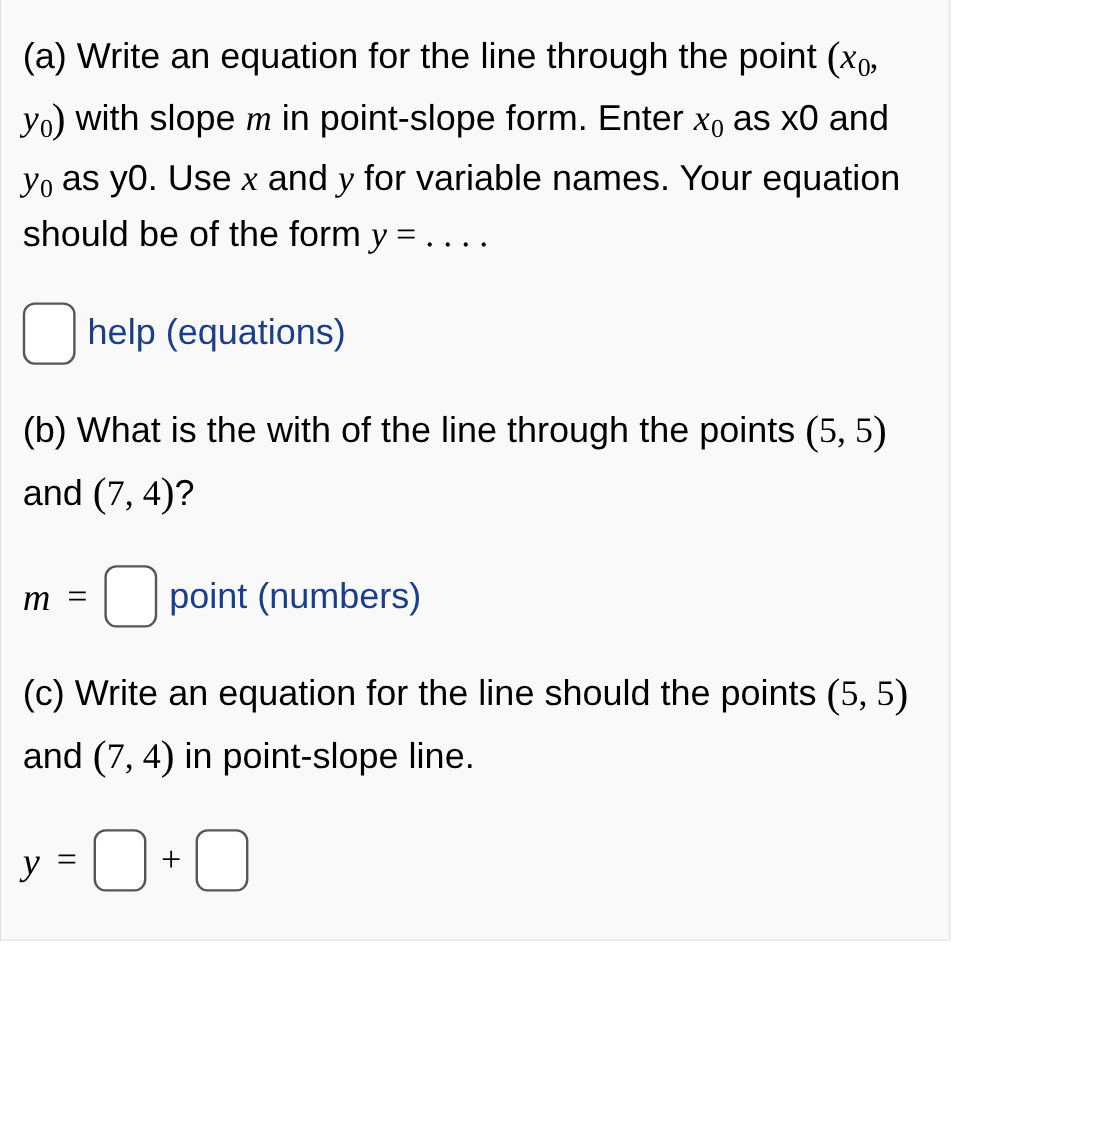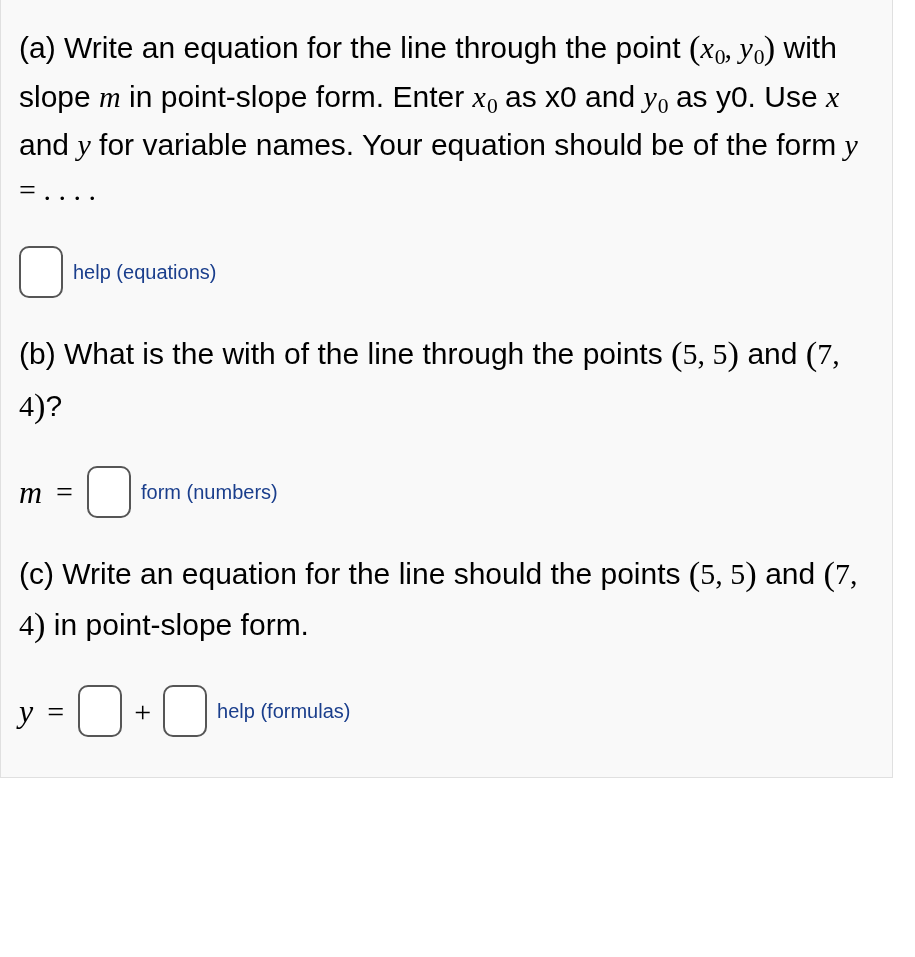--- a/index.html
+++ b/index.html
@@ -8,21 +8,21 @@
   }
   body {
     font-family: -apple-system, BlinkMacSystemFont, "Segoe UI", Arial, sans-serif;
     font-size: 30px;
     line-height: 1.5;
     color: #000;
     background: #fff;
   }
   .problem {
     box-sizing: border-box;
-    width: 893px;
+    width: 792px;
     padding: 22px 18px 30px 18px;
     background: #f9f9f9;
     border: 1px solid #e0e0e0;
     border-top: none;
   }
   .part {
     margin-bottom: 30px;
   }
   .prompt {
     margin: 0 0 34px 0;
@@ -59,21 +59,21 @@
     background: #fff;
     box-sizing: border-box;
     font-size: 24px;
     text-align: center;
     padding: 0;
   }
   .help-link {
     color: #1a3e8c;
     text-decoration: none;
     cursor: pointer;
-    font-size: 20px;
+    font-size: 30px;
   }
   .mlabel {
     font-family: "Times New Roman", Times, serif;
     font-style: italic;
     font-size: 32px;
   }
   .eq { font-family: "Times New Roman", Times, serif; font-style: normal; padding: 0 4px; }
   .plus { font-family: "Times New Roman", Times, serif; font-style: normal; padding: 0 2px; font-size: 30px; }
 </style>
 </head>
@@ -94,32 +94,31 @@
 
   <div class="part">
     <p class="prompt">
       <span>(b)</span>
       <span>What is the with of the line through the points </span><span class="paren">(</span><span class="mn">5</span><span class="mn">, </span><span class="mn">5</span><span class="paren">)</span><span> and </span><span class="paren">(</span><span class="mn">7</span><span class="mn">, </span><span class="mn">4</span><span class="paren">)</span><span>?</span>
     </p>
     <div class="answer-line">
       <span class="mlabel">m</span>
       <span class="eq">=</span>
       <input type="text" class="answer-box" style="">
-      <a class="help-link">form (numbers)</a>
+      <a class="help-link">point (numbers)</a>
     </div>
   </div>
 
   <div class="part" style="margin-bottom:10px;">
     <p class="prompt">
       <span>(c)</span>
-      <span>Write an equation for the line should the points </span><span class="paren">(</span><span class="mn">5</span><span class="mn">, </span><span class="mn">5</span><span class="paren">)</span><span> and </span><span class="paren">(</span><span class="mn">7</span><span class="mn">, </span><span class="mn">4</span><span class="paren">)</span><span> in point-slope form.</span>
+      <span>Write an equation for the line should the points </span><span class="paren">(</span><span class="mn">5</span><span class="mn">, </span><span class="mn">5</span><span class="paren">)</span><span> and </span><span class="paren">(</span><span class="mn">7</span><span class="mn">, </span><span class="mn">4</span><span class="paren">)</span><span> in point-slope line.</span>
     </p>
     <div class="answer-line">
       <span class="mlabel">y</span>
       <span class="eq">=</span>
       <input type="text" class="answer-box" style="">
       <span class="plus">+</span>
       <input type="text" class="answer-box" style="">
-      <a class="help-link">help (formulas)</a>
     </div>
   </div>
 
 </div>
 
 </body></html>

